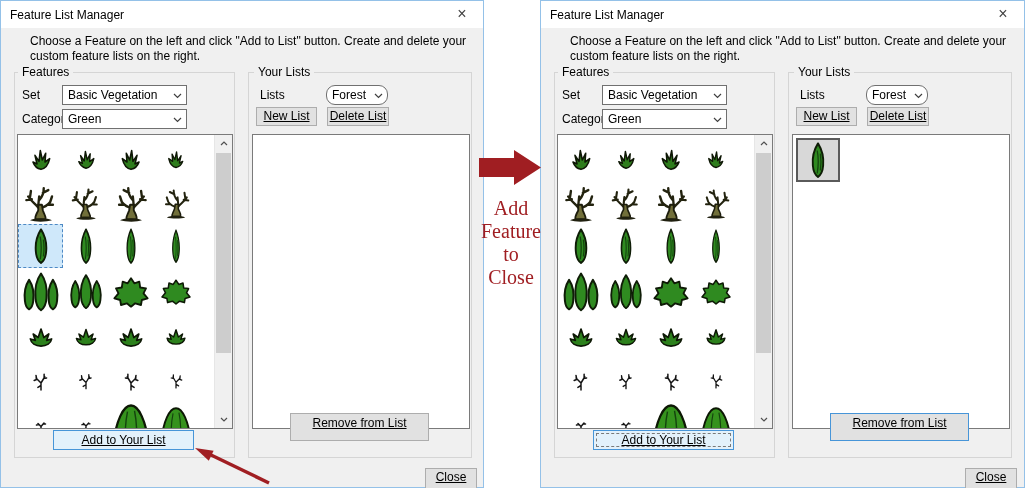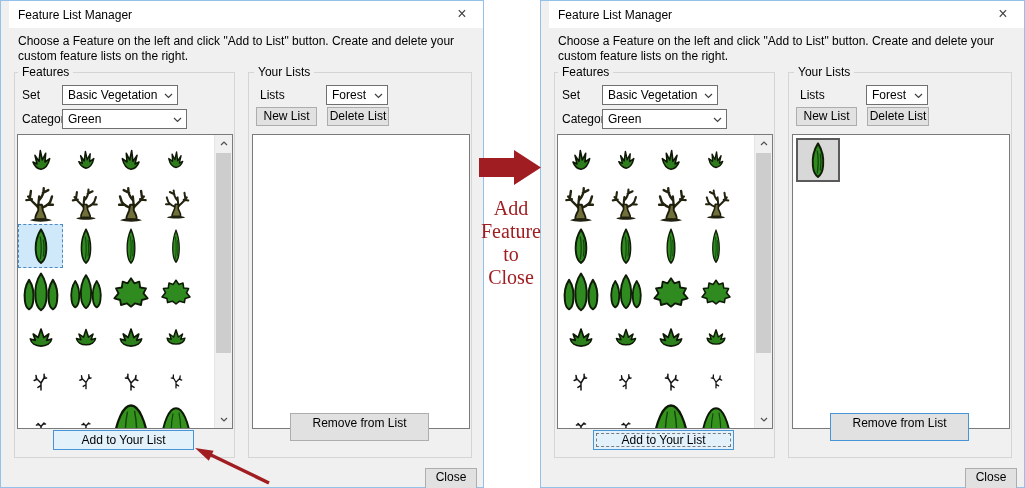--- a/index.html
+++ b/index.html
@@ -4,47 +4,47 @@
 <style>
   html,body{margin:0;padding:0;background:#fff;}
   #stage{position:relative;width:1025px;height:488px;overflow:hidden;background:#ffffff;
          font-family:"Liberation Sans",sans-serif;font-size:12px;color:#000;}
 
   .dialog-host{position:absolute;top:0;height:488px;}
   #dialog-left{left:0;width:484px;}
   #dialog-right{left:540px;width:485px;}
 
   .dialog{position:absolute;inset:0;background:#F0F0F0;border:1px solid #94C1E8;box-sizing:border-box;}
-  .titlebar{position:absolute;left:8px;top:0;right:0;height:27px;background:#FFFFFF;}
+  .titlebar{position:absolute;left:0;top:0;right:0;height:27px;background:#FFFFFF;}
   .title{position:absolute;left:9px;top:7px;font-size:12px;white-space:nowrap;}
   .close-btn{position:absolute;right:9px;top:3px;width:24px;height:20px;text-align:center;
              font-size:16px;line-height:19px;color:#444;cursor:default;}
-  .instructions{position:absolute;left:17px;top:33px;line-height:15px;white-space:nowrap;}
+  .instructions{position:absolute;left:29px;top:33px;line-height:15px;white-space:nowrap;}
 
   .groupbox{position:absolute;border:1px solid #D5D5D5;box-sizing:border-box;}
   .gb-features{left:13px;top:71px;width:221px;height:386px;}
   .gb-yourlists{left:247px;top:71px;width:224px;height:386px;}
   .gb-label{position:absolute;top:64px;background:#F0F0F0;padding:0 4px;white-space:nowrap;}
   .gb-label.features{left:17px;}
   .gb-label.yourlists{left:253px;}
 
   .lbl{position:absolute;white-space:nowrap;}
   .lbl-set{left:21px;top:87px;}
   .lbl-category{left:21px;top:111px;}
   .lbl-lists{left:259px;top:87px;}
 
   .combo{position:absolute;height:20px;background:#fff;border:1px solid #707070;box-sizing:border-box;
          line-height:18px;padding-left:5px;white-space:nowrap;}
-  .combo-set{left:61px;top:84px;width:116px;}
+  .combo-set{left:61px;top:84px;width:125px;}
   .combo-category{left:61px;top:108px;width:125px;}
-  .combo-lists{left:325px;top:84px;width:62px;}
+  .combo-lists{left:325px;top:84px;width:62px;border-radius:9px;}
   .chev{position:absolute;right:4px;top:7px;line-height:0;}
 
   .btn{position:absolute;box-sizing:border-box;background:#E1E1E1;border:1px solid #ADADAD;
-       text-align:center;cursor:default;white-space:nowrap;}
+       text-align:center;cursor:default;white-space:nowrap;text-decoration:underline;}
   .btn-add{left:52px;top:429px;width:141px;height:20px;line-height:18px;}
   .btn-new{left:255px;top:106px;width:61px;height:19px;line-height:17px;}
   .btn-delete{left:326px;top:106px;width:62px;height:19px;line-height:17px;}
   .btn-remove{left:289px;top:412px;width:139px;height:28px;line-height:18px;}
   .btn-close{left:424px;top:467px;width:52px;height:30px;line-height:17px;}
   .btn.hot{background:#E3F1FB;border-color:#4795D8;}
   .btn.accent{border-color:#4795D8;}
   .btn.focused::after{content:"";position:absolute;inset:2px;border:1px dashed #7A7A7A;}
 
   .listbox{position:absolute;background:#fff;border:1px solid #7A7A7A;box-sizing:border-box;overflow:hidden;}

